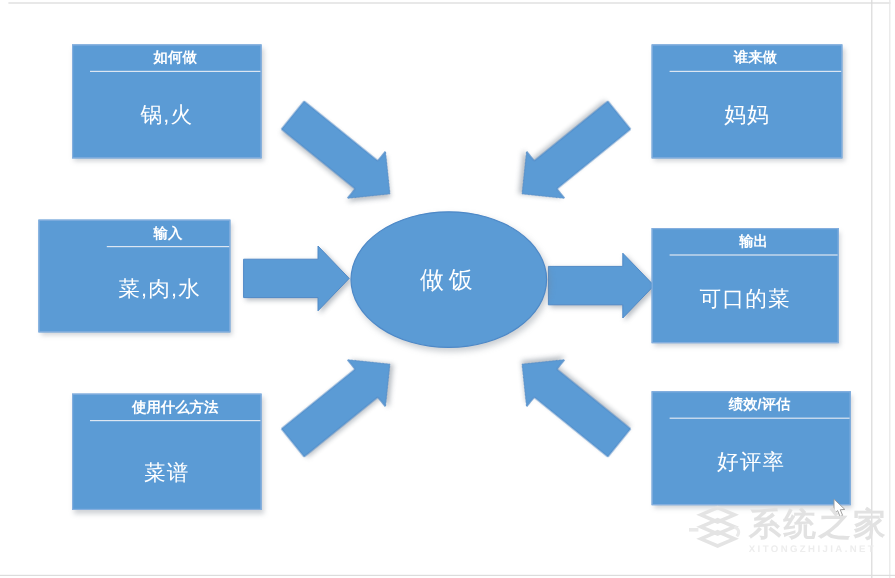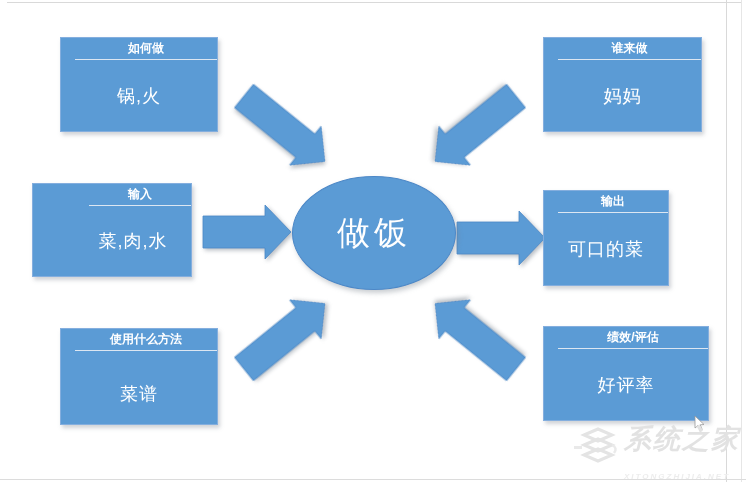--- a/index.html
+++ b/index.html
@@ -24,46 +24,46 @@
     height:21px; line-height:21px; text-align:center;
     font-size:12px; font-weight:bold; border-bottom:1px solid #dce6f2;margin-left:14px;
   }
   .node-box .bd {
     flex:1; display:flex; align-items:center; justify-content:center;
     font-size:18px; letter-spacing:1px;
   }
   #box-how    { left:60px;  top:37px;  width:158px; height:95px; }
   #box-who    { left:543px; top:37px;  width:159px; height:95px; }
   #box-input  { left:32px;  top:183px; width:160px; height:94px;padding-left:42px; }
-  #box-output { left:543px; top:190px; width:126px; height:96px; }
+  #box-output { left:543px; top:190px; width:156px; height:96px; }
   #box-method { left:60px;  top:328px; width:158px; height:97px;gap:13px; }
   #box-eval   { left:543px; top:326px; width:166px; height:95px; }
 
   
   .ellipse {
     position:absolute; left:292px; top:176px; width:164px; height:114px;
     background:#5b9bd5; border:1px solid #4d88c7; border-radius:50%;
     display:flex; align-items:center; justify-content:center;
-    color:#fff; font-size:33px; letter-spacing:4px;
+    color:#fff; font-size:20px; letter-spacing:4px;
     box-shadow:2px 3px 5px rgba(120,130,140,0.4); box-sizing:border-box;
   }
 
   
   .arrow-layer { position:absolute; left:0; top:0; pointer-events:none; }
   .arrow { fill:#5b9bd5; stroke:#4d88c7; stroke-width:0.8;
            filter:drop-shadow(2px 2px 2px rgba(100,110,125,0.45)); }
 
   
   .watermark {
-    position:absolute; right:6px; bottom:1px; display:flex; align-items:flex-start;
-    gap:4px; color:#e2e2e2; user-select:none;font-style:italic;
+    position:absolute; right:6px; bottom:20px; display:flex; align-items:flex-end;
+    gap:4px; color:#e2e2e2; user-select:none;
   }
   .watermark .wm-text { display:flex; flex-direction:column; line-height:1; }
   .watermark .wm-brand { font-size:27px; font-weight:bold; letter-spacing:2px; color:#e2e2e2; }
-  .watermark .wm-sub   { font-size:8px; font-weight:bold; letter-spacing:2px; color:#ededed; margin-top:20px; }
+  .watermark .wm-sub   { font-size:8px; font-weight:bold; letter-spacing:2px; color:#ededed; margin-top:3px; }
 
   .cursor { position:absolute; left:694px; top:416px; }
 </style>
 </head>
 <body>
 
 <div class="stage">
 
   <div class="line-top"></div>
   <div class="line-right-inner"></div>

